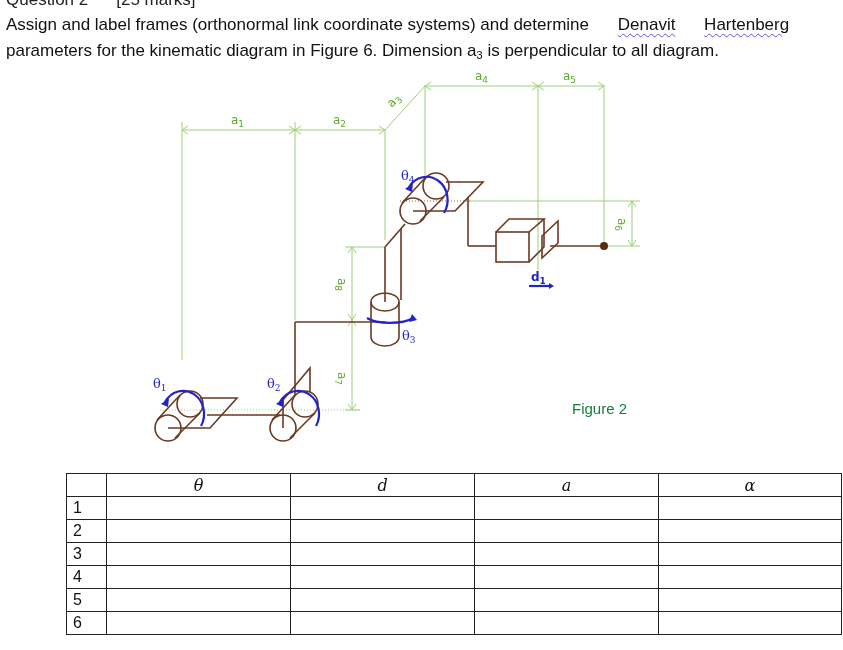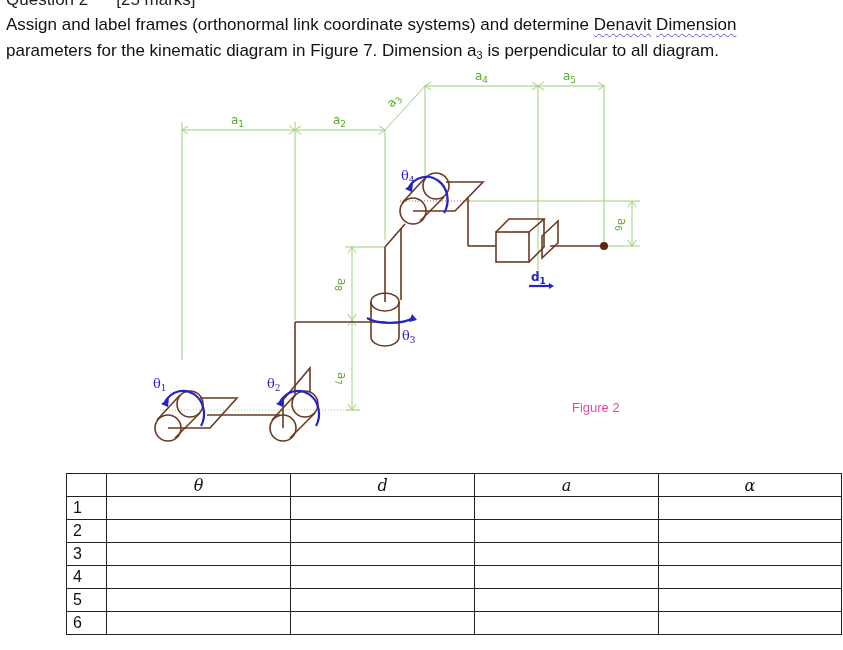--- a/index.html
+++ b/index.html
@@ -2,45 +2,45 @@
 <html><head>
 <meta charset="utf-8">
 <style>
   html, body { margin: 0; padding: 0; background: #ffffff; }
   body { width: 843px; height: 650px; position: relative; overflow: hidden; font-family: "Liberation Sans", "DejaVu Sans", sans-serif; color: #111; }
   .heading { position: absolute; left: 6px; top: -10px; font-size: 17px; white-space: nowrap; color: #222; }
   .heading .marks { margin-left: 28px; }
   .para { position: absolute; left: 6px; font-size: 17px; white-space: nowrap; color: #111; }
   .para1 { top: 15px; }
   .para2 { top: 41px; }
-  .spell { text-decoration: underline wavy #5b5bd6; text-decoration-thickness: 1px; text-underline-offset: 3px; }
+  .spell { text-decoration: underline wavy #5b5bd6; text-decoration-thickness: 1px; text-underline-offset: 3px; margin-left: 24px; }
   sub.small { font-size: 11px; vertical-align: -3px; }
   .figure { position: absolute; left: 0; top: 64px; width: 843px; height: 400px; }
-  .fig-caption { position: absolute; left: 572px; top: 400px; font-size: 13px; color: #ec4899; }
+  .fig-caption { position: absolute; left: 572px; top: 400px; font-size: 15px; color: #15803d; }
   table.dh { position: absolute; left: 66px; top: 473px; border-collapse: collapse; }
   table.dh td, table.dh th { border: 1px solid #222; height: 22px; padding: 0; font-weight: normal; }
   table.dh th { font-size: 16px; font-style: italic; font-family: "DejaVu Serif", serif; }
   table.dh td.idx { width: 33px; font-size: 16px; padding-left: 6px; text-align: left; }
   table.dh .c1 { width: 183px; }
   table.dh .c2 { width: 183px; }
   table.dh .c3 { width: 183px; }
   table.dh .c4 { width: 182px; }
   .green { fill: #5aa82a; }
   .blue { fill: #2323c8; }
 </style>
 </head>
 <body>
 
 <div class="heading">
   <span>Question 2</span><span class="marks">[25 marks]</span>
 </div>
 
-<div class="para para1"><span>Assign and label frames (orthonormal link coordinate systems) and determine </span><span class="spell">Denavit</span><span> </span><span class="spell">Dimension</span></div>
-
-<div class="para para2"><span>parameters for the kinematic diagram in Figure 7. Dimension a</span><sub class="small">3</sub><span> is perpendicular to all diagram.</span></div>
+<div class="para para1"><span>Assign and label frames (orthonormal link coordinate systems) and determine </span><span class="spell">Denavit</span><span> </span><span class="spell">Hartenberg</span></div>
+
+<div class="para para2"><span>parameters for the kinematic diagram in Figure 6. Dimension a</span><sub class="small">3</sub><span> is perpendicular to all diagram.</span></div>
 
 <svg class="figure" viewBox="0 64 843 400" width="843" height="400" xmlns="http://www.w3.org/2000/svg">
 
   <g stroke="#9ccf7a" stroke-width="1" fill="none">
 
     <line x1="182" y1="122" x2="182" y2="360"></line>
     <line x1="295" y1="122" x2="295" y2="320"></line>
     <line x1="385" y1="130" x2="385" y2="240"></line>
     <line x1="425" y1="85" x2="425" y2="180"></line>
     <line x1="538" y1="85" x2="538" y2="270"></line>

